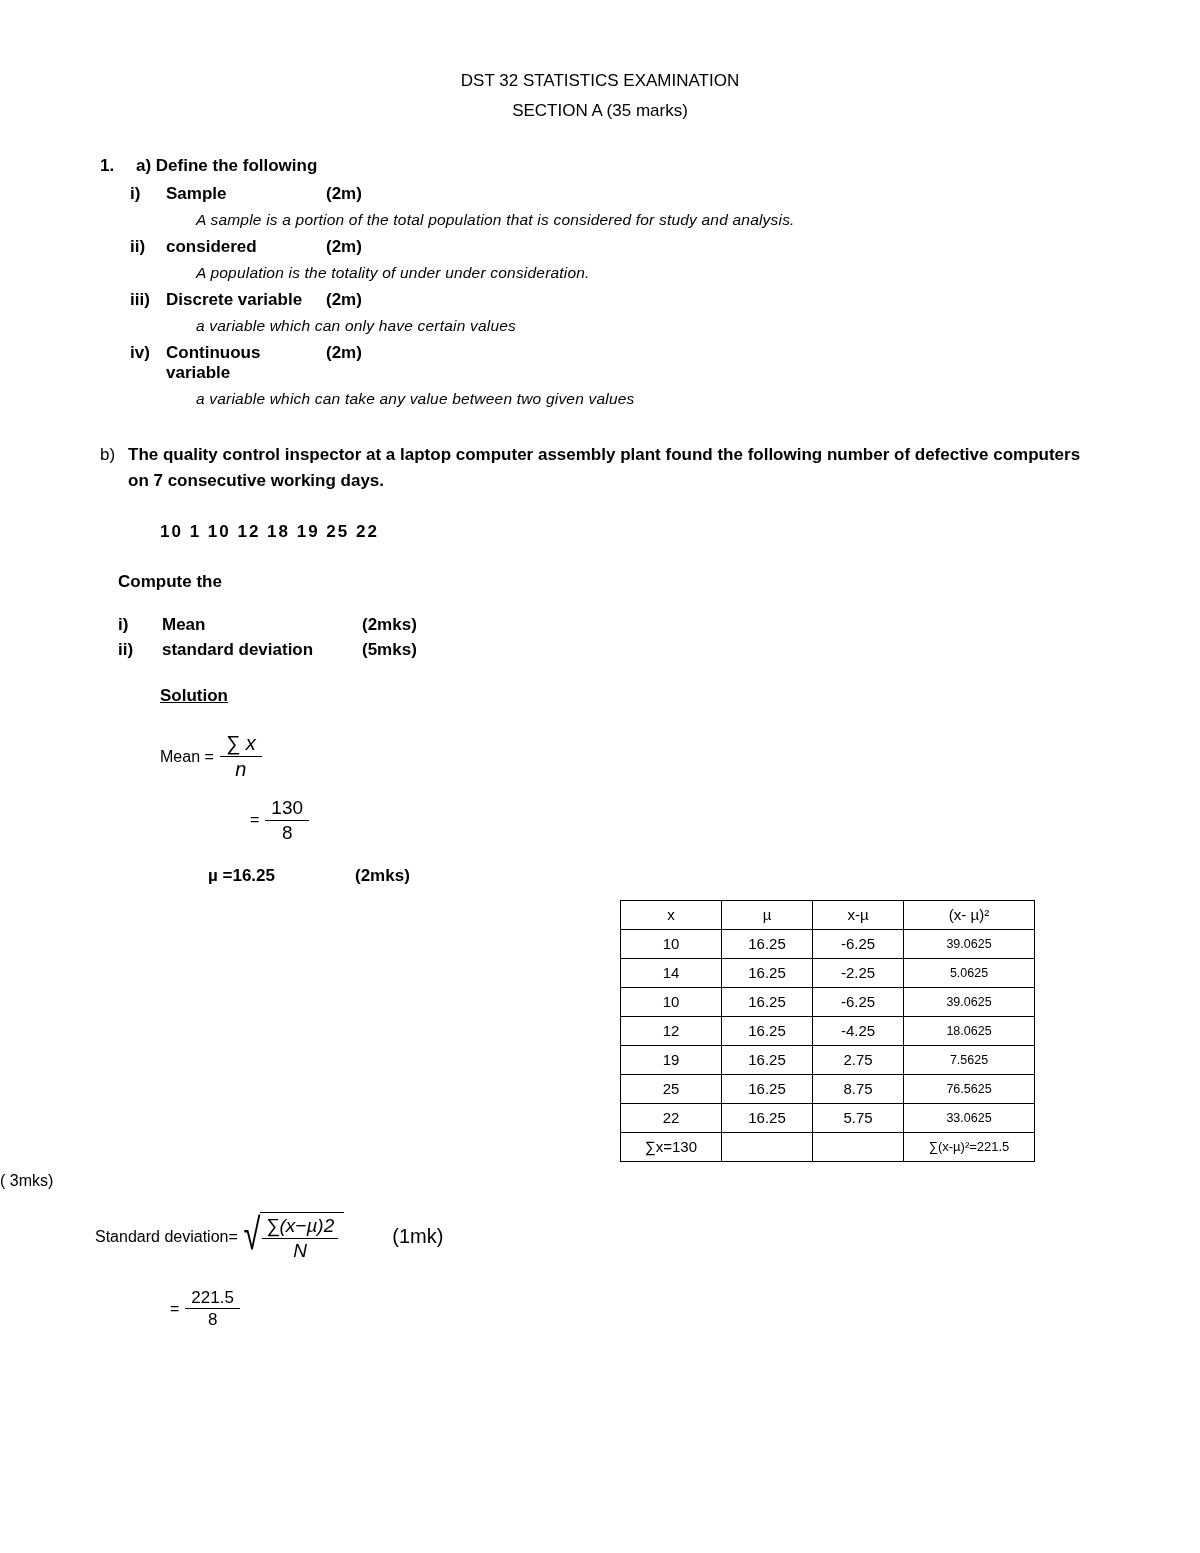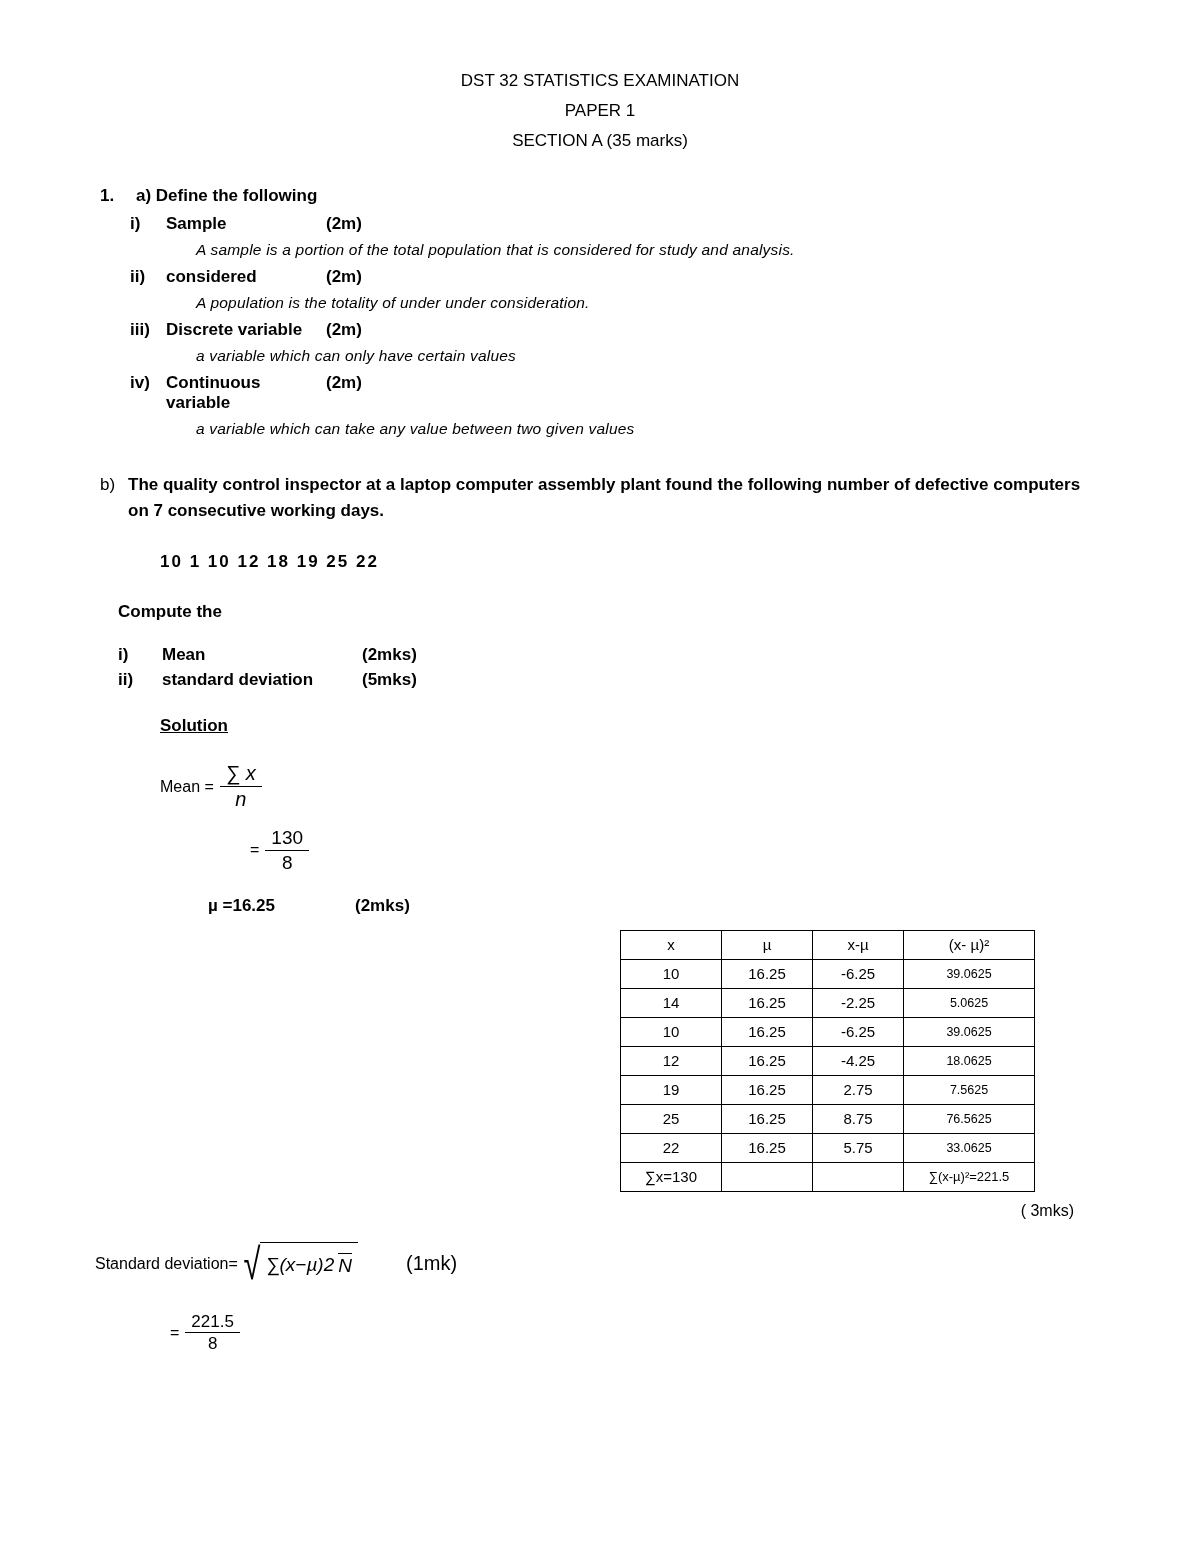--- a/index.html
+++ b/index.html
@@ -167,21 +167,21 @@
   table.calc th { font-size: 15px; }
   .col-x { width: 88px; }
   .col-mu { width: 78px; }
   .col-xmu { width: 78px; }
   .col-sq { width: 118px; }
   .small-num { font-size: 12.5px; }
   .sum-cell { text-align: right; padding-right: 16px; }
   .sum-cell-sq { font-size: 13px; }
 
   .mks3 {
-    text-align: right;
+    text-align: left;
     padding-right: 126px;
     font-size: 16px;
     margin-top: 10px;
   }
 
   .sd-block {
     display: flex;
     align-items: center;
     margin-top: 22px;
     padding-left: 0px;
@@ -195,21 +195,21 @@
   .sqrt-sign {
     font-size: 44px;
     line-height: 44px;
     transform: scaleX(0.7);
     margin-right: -4px;
   }
   .sqrt-body {
     border-top: 1.4px solid #000;
     padding: 2px 6px 0 2px;
     display: inline-flex;
-    flex-direction: row;
+    flex-direction: column;
     align-items: center;
   }
   .sqrt-body .num { font-style: italic; font-size: 19px; padding: 0 4px 1px; }
   .sqrt-body .den {
     border-top: 1.4px solid #000;
     font-style: italic;
     font-size: 19px;
     width: 100%;
     text-align: center;
     padding-top: 1px;
@@ -226,21 +226,20 @@
   }
   .final-frac .frac .num, .final-frac .frac .den { font-size: 17px; }
 </style>
 </head>
 <body>
 
 <div class="page">
 
   <div class="header-block">
     <span class="header-line">DST 32 STATISTICS EXAMINATION</span>
-    <span class="header-line">PAPER 1</span>
     <span class="header-line">SECTION A (35 marks)</span>
   </div>
 
   <div class="body-area">
 
     <div class="q1-row">
       <span class="q1-num">1.</span>
       <span>a) Define the following</span>
     </div>
 

